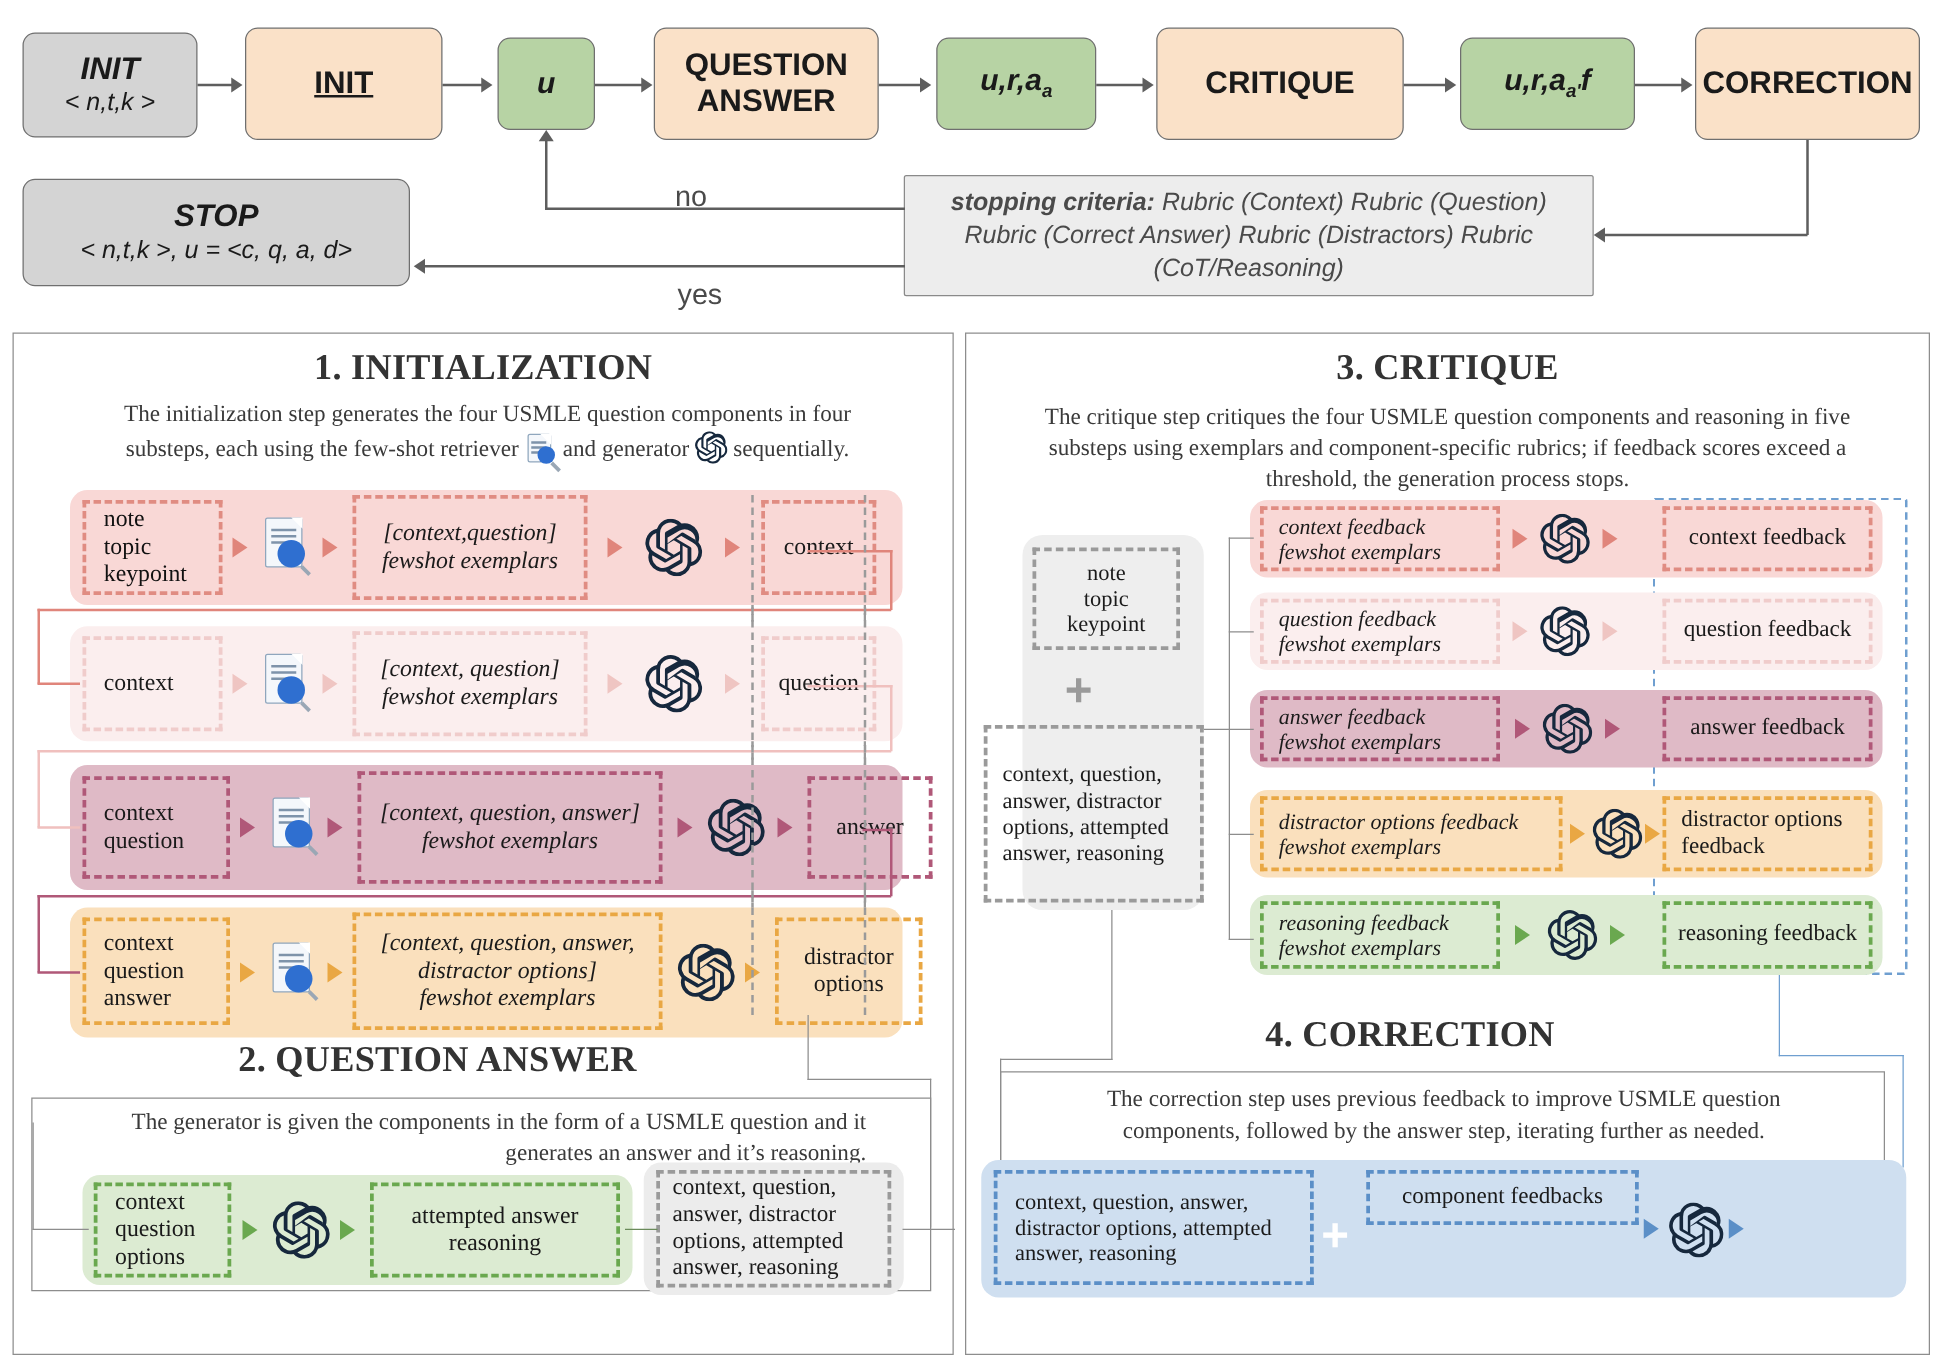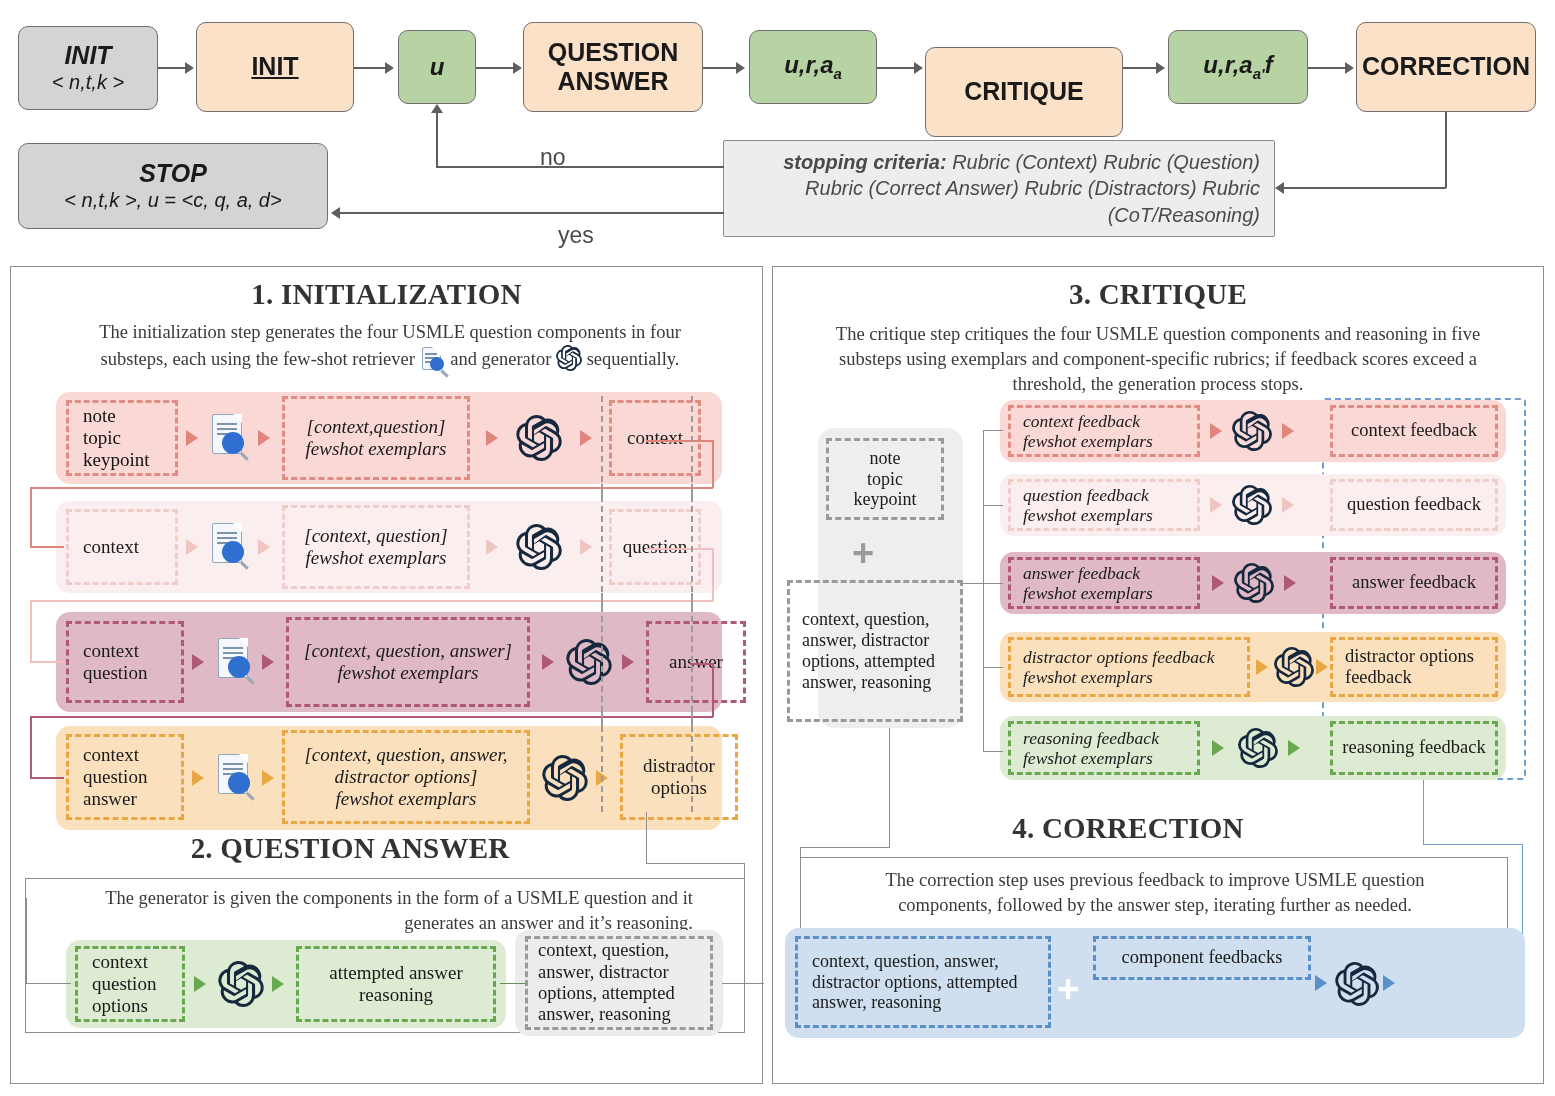--- a/index.html
+++ b/index.html
@@ -144,21 +144,21 @@
   <div class="arrowhead ah-right" style="left:736px; top:62px;"></div>
 
   <div class="flowbox fb-green" style="left:749px; top:30px; width:128px; height:74px;">
     <div class="fb-var">
       <span>u,r,a</span><sub style="font-size:15px;">a</sub>
     </div>
   </div>
   <div class="arrowline" style="left:877px; top:67px; width:42px; height:2px;"></div>
   <div class="arrowhead ah-right" style="left:914px; top:62px;"></div>
 
-  <div class="flowbox fb-peach" style="left:925px; top:22px; width:198px; height:90px;margin-top:25px;">
+  <div class="flowbox fb-peach" style="left:925px; top:22px; width:198px; height:90px;">
     <div class="fb-title">CRITIQUE</div>
   </div>
   <div class="arrowline" style="left:1123px; top:67px; width:36px; height:2px;"></div>
   <div class="arrowhead ah-right" style="left:1156px; top:62px;"></div>
 
   <div class="flowbox fb-green" style="left:1168px; top:30px; width:140px; height:74px;">
     <div class="fb-var">
       <span>u,r,a</span><sub style="font-size:15px;">a'</sub><span>f</span>
     </div>
   </div>
@@ -168,38 +168,38 @@
   <div class="flowbox fb-peach" style="left:1356px; top:22px; width:180px; height:90px;">
     <div class="fb-title">CORRECTION</div>
   </div>
 
   <div class="flowbox fb-gray" style="left:18px; top:143px; width:310px; height:86px; flex-direction:column;">
     <div class="fb-title italic">STOP</div>
     <div class="fb-sub">&lt; n,t,k &gt;, u = &lt;c, q, a, d&gt;</div>
   </div>
 
   <div class="flowbox fb-lgray" style="left:723px; top:140px; width:552px; height:97px; padding:4px 14px;">
-    <div style="font-family:'Liberation Sans', sans-serif; font-size:20px; font-style:italic; line-height:1.33; color:#4a4a4a; text-align:right;">
+    <div style="font-family:'Liberation Sans', sans-serif; font-size:20px; font-style:italic; line-height:1.33; color:#4a4a4a; text-align:center;">
       <b>stopping criteria:</b>
       <span>Rubric (Context) Rubric (Question) Rubric (Correct Answer) Rubric (Distractors) Rubric (CoT/Reasoning)</span>
     </div>
   </div>
 
   <div class="arrowline" style="left:1445px; top:112px; width:2px; height:76px;"></div>
   <div class="arrowline" style="left:1283px; top:187px; width:163px; height:2px;"></div>
   <div class="arrowhead ah-left" style="left:1275px; top:182px;"></div>
 
   <div class="arrowline" style="left:437px; top:166px; width:287px; height:2px;"></div>
   <div class="arrowline" style="left:436px; top:112px; width:2px; height:56px;"></div>
   <div class="arrowhead ah-up" style="left:431px; top:104px;"></div>
   <div class="edgelabel" style="left:540px; top:144px;">no</div>
 
   <div class="arrowline" style="left:340px; top:212px; width:384px; height:2px;"></div>
   <div class="arrowhead ah-left" style="left:331px; top:207px;"></div>
-  <div class="edgelabel" style="left:558px; top:222px;">yes</div>
+  <div class="edgelabel" style="left:542px; top:222px;">yes</div>
 </div>
 
 <div class="panel" style="left:10px; top:266px; width:753px; height:818px;"></div>
 
 <div class="panel-title" style="position:absolute; left:10px; top:278px; width:753px;">1. INITIALIZATION</div>
 
 <div class="panel-desc" style="position:absolute; left:70px; top:320px; width:640px;">
   <span>The initialization step generates the four USMLE question components in four substeps, each using the few-shot retriever</span>
   <span class="docicon" style="display:inline-block; width:26px; height:24px; vertical-align:-6px;">
     <span class="page" style="left:2px;top:0;width:19px;height:23px;"></span>

